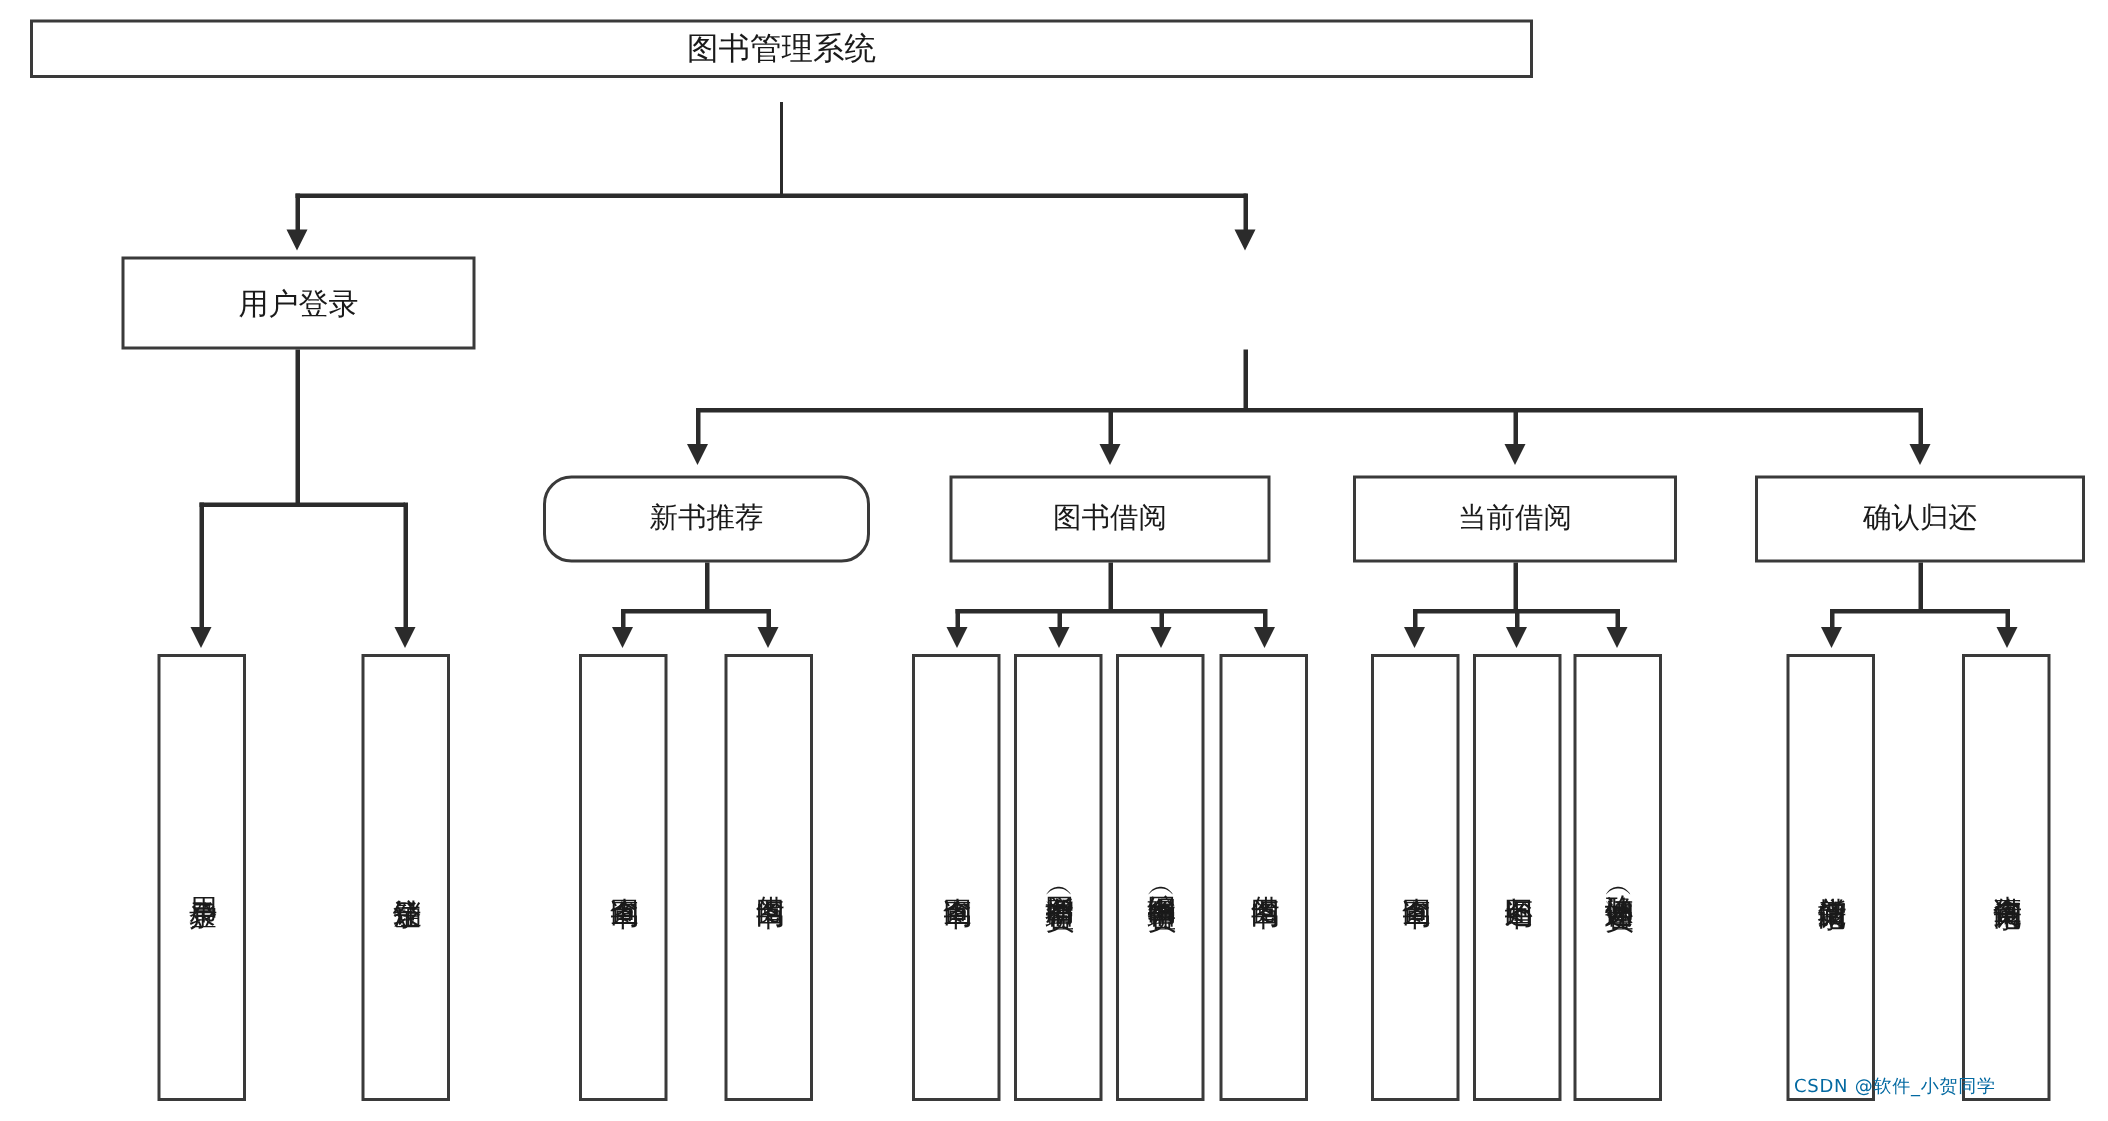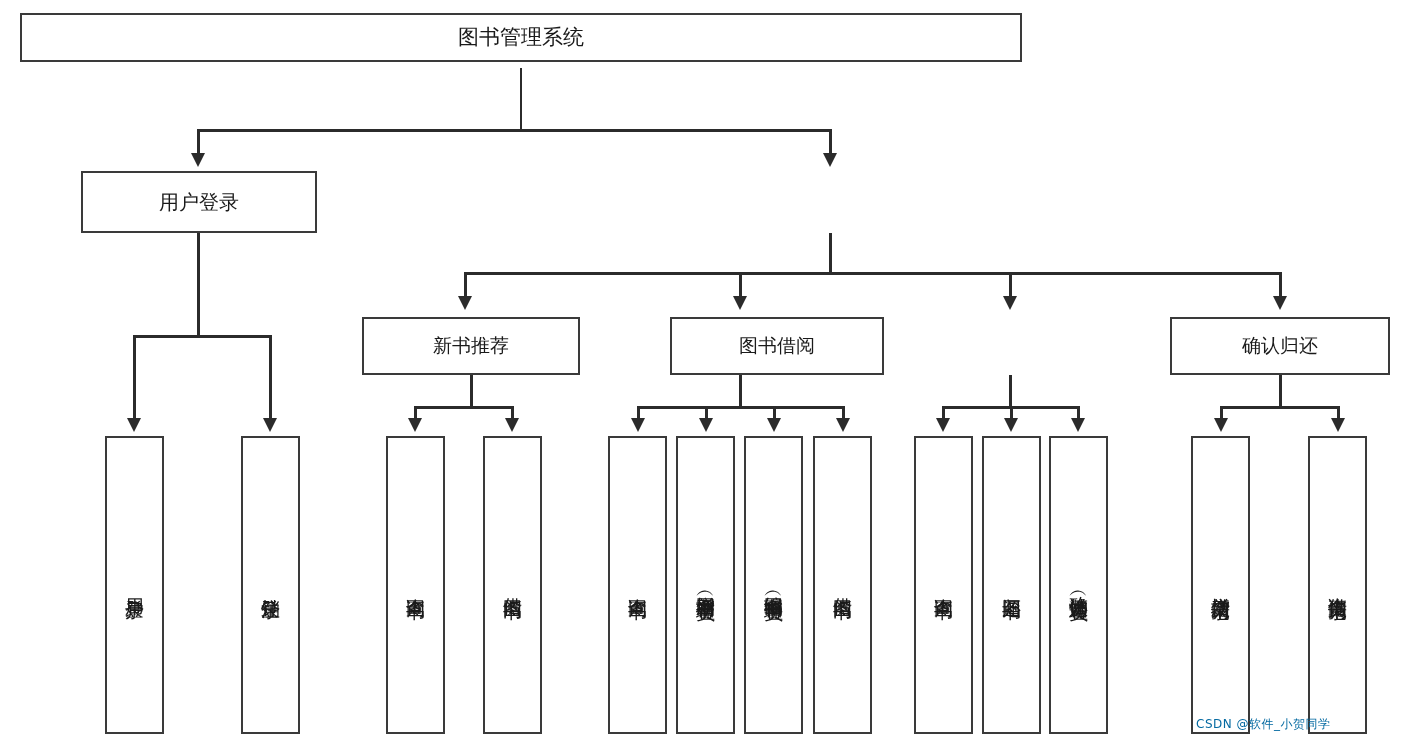--- a/index.html
+++ b/index.html
@@ -79,21 +79,21 @@
     white-space: nowrap;
     letter-spacing: 0.5px;
     pointer-events: none;
   }
 </style>
 </head>
 <body>
 
 <div id="canvas">
 
-  <div class="node root" style="left:20px; top:13px; width:1002px; height:49px;">
+  <div class="node root" style="left:20px; top:13px; width:1002px; height:39px;">
     <span>图书管理系统</span>
   </div>
 
   <div class="vline" style="left:519.5px; top:68px; height:62px;"></div>
 
   <div class="hline" style="left:197px; top:129px; width:634px;"></div>
 
   <div class="vline" style="left:197px; top:129px; height:26px;"></div>
   <div class="arrow" style="left:191px; top:153px;"></div>
   <div class="vline" style="left:829px; top:129px; height:26px;"></div>
@@ -126,25 +126,28 @@
 
   <div class="vline" style="left:739px; top:272px; height:26px;"></div>
   <div class="arrow" style="left:733px; top:296px;"></div>
 
   <div class="vline" style="left:1009px; top:272px; height:26px;"></div>
   <div class="arrow" style="left:1003px; top:296px;"></div>
 
   <div class="vline" style="left:1279px; top:272px; height:26px;"></div>
   <div class="arrow" style="left:1273px; top:296px;"></div>
 
-  <div class="node level2" style="left:362px; top:317px; width:218px; height:58px;">
+  <div class="node level2" style="left:362px; top:317px; width:218px; height:58px;border-radius:19px;">
     <span>新书推荐</span>
   </div>
-  <div class="node level2" style="left:670px; top:317px; width:214px; height:58px;">
+  <div class="node level2" style="left:633px; top:317px; width:214px; height:58px;">
     <span>图书借阅</span>
+  </div>
+  <div class="node level2" style="left:902px; top:317px; width:216px; height:58px;">
+    <span>当前借阅</span>
   </div>
   <div class="node level2" style="left:1170px; top:317px; width:220px; height:58px;">
     <span>确认归还</span>
   </div>
 
   <div class="vline" style="left:470px; top:375px; height:32px;"></div>
   <div class="hline" style="left:414px; top:406px; width:99px;"></div>
   <div class="vline" style="left:414px; top:406px; height:14px;"></div>
   <div class="arrow" style="left:408px; top:418px;"></div>
   <div class="vline" style="left:511px; top:406px; height:14px;"></div>

